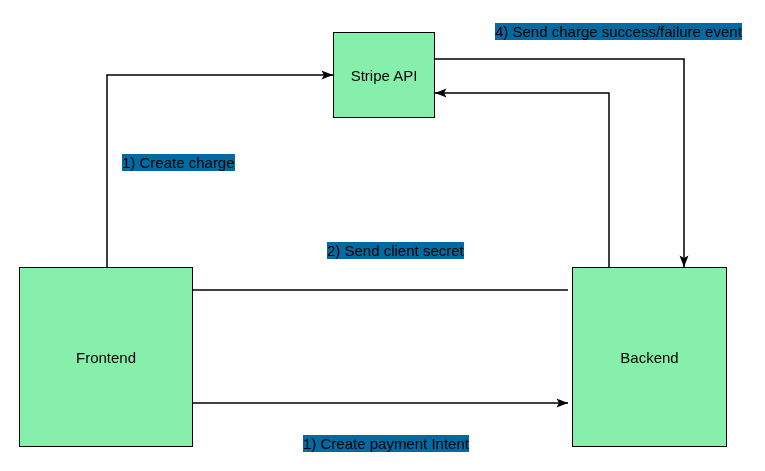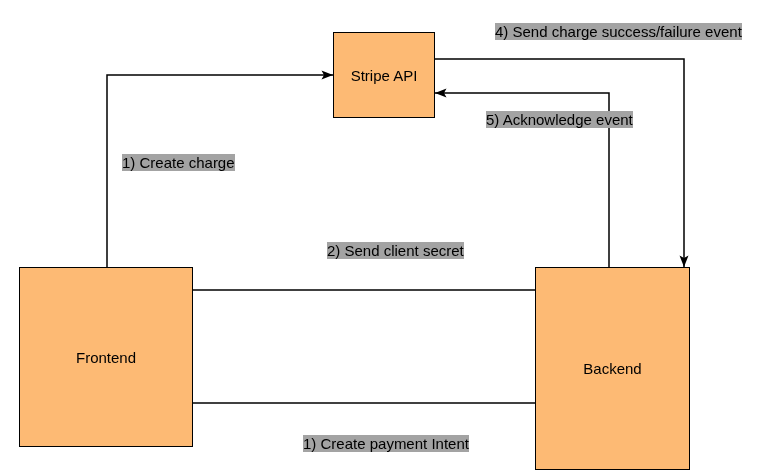--- a/index.html
+++ b/index.html
@@ -25,36 +25,36 @@
   }
   .edge-path {
     fill: none;
     stroke: #000000;
     stroke-width: 1.5;
   }
   .node {
     position: absolute;
     box-sizing: border-box;
     border: 1.5px solid #000000;
-    background: #fdba74;
+    background: #86efac;
     display: flex;
     align-items: center;
     justify-content: center;
     font-size: 15px;
     text-align: center;
   }
   #node-stripe-api { left: 333px; top: 32px;  width: 102px; height: 86px; }
   #node-frontend   { left: 19px;  top: 267px; width: 174px; height: 180px; }
-  #node-backend    { left: 535px; top: 267px; width: 155px; height: 203px; }
+  #node-backend    { left: 572px; top: 267px; width: 155px; height: 180px; }
   .edge-label {
     position: absolute;
     font-size: 15px;
     line-height: 17px;
     white-space: nowrap;
-    background: #a3a3a3;
+    background: #0369a1;
   }
   #edge-label-1 { left: 287px; top: 435px; margin-left: 16px; }
   #edge-label-2 { left: 299px; top: 242px; margin-left: 28px; }
   #edge-label-3 { left: 122px; top: 154px; }
   #edge-label-4 { left: 495px; top: 23px;  }
   #edge-label-5 { left: 486px; top: 111px; }
 </style>
 </head>
 <body>
 
@@ -81,15 +81,14 @@
     <span>Frontend</span>
   </div>
   <div class="node" id="node-backend">
     <span>Backend</span>
   </div>
 
   <div class="edge-label" id="edge-label-1">1) Create payment Intent</div>
   <div class="edge-label" id="edge-label-2">2) Send client secret</div>
   <div class="edge-label" id="edge-label-3">1) Create charge</div>
   <div class="edge-label" id="edge-label-4">4) Send charge success/failure event</div>
-  <div class="edge-label" id="edge-label-5">5) Acknowledge event</div>
 
 </div>
 
 </body></html>

